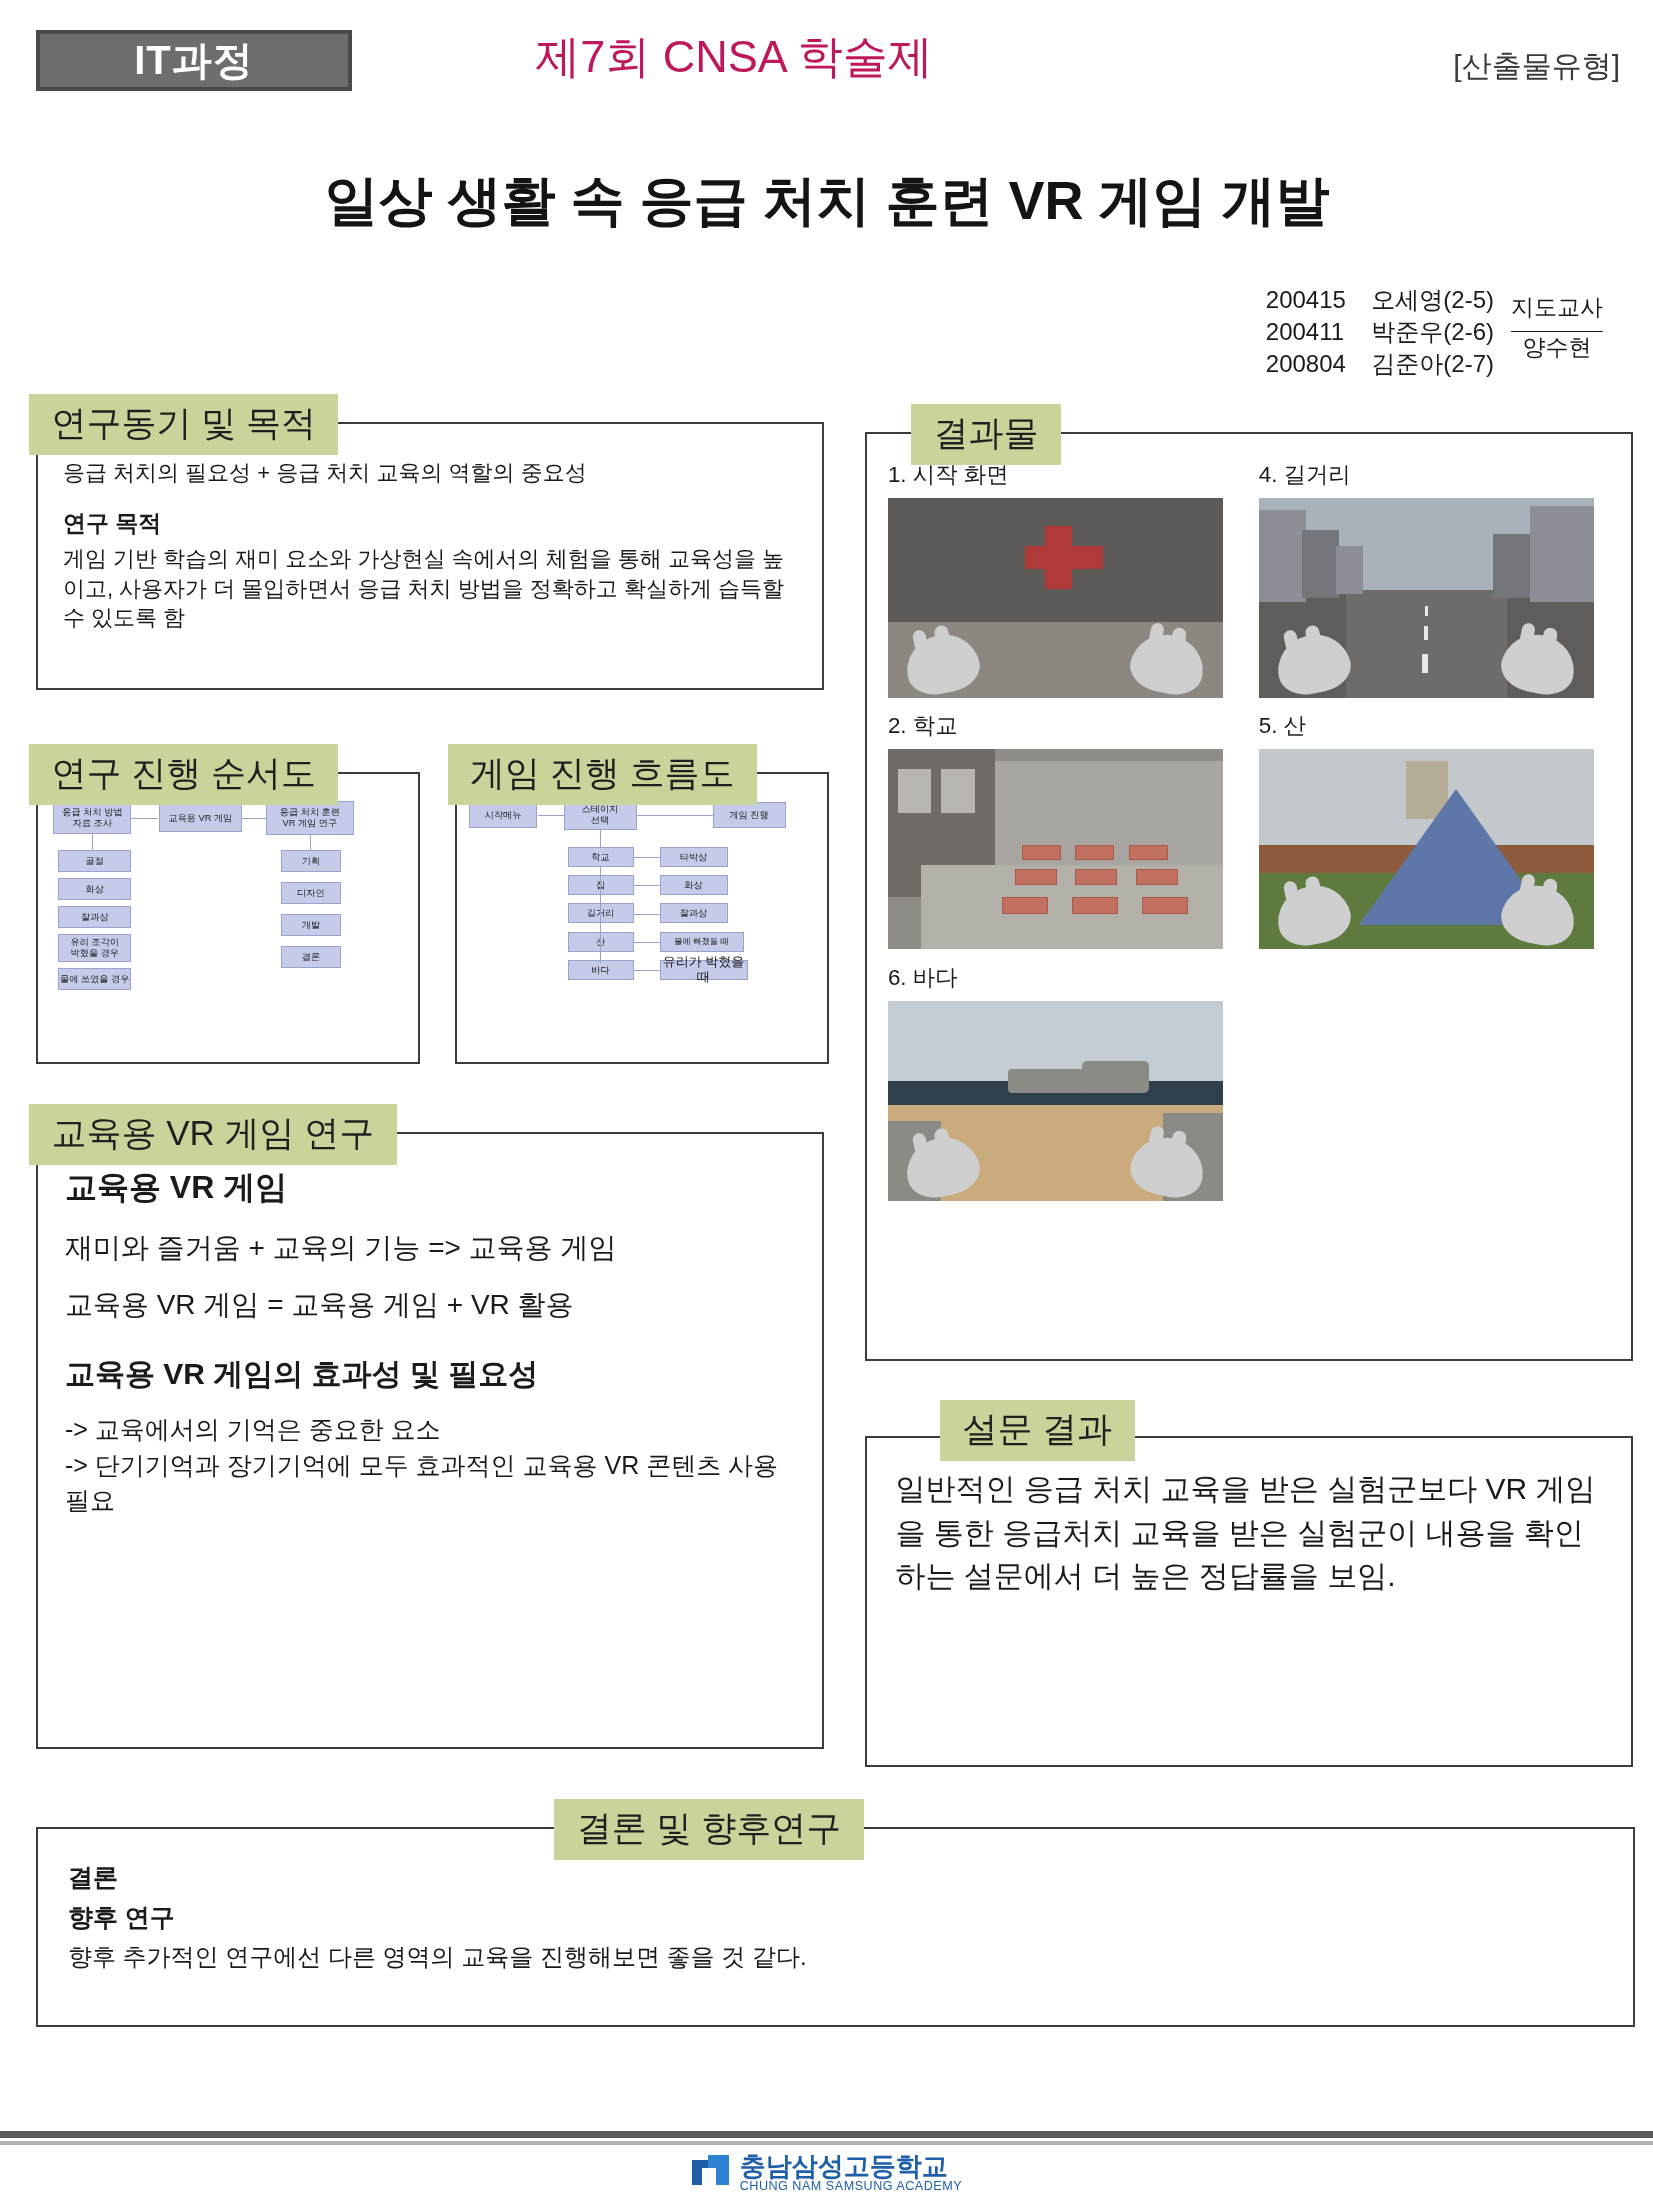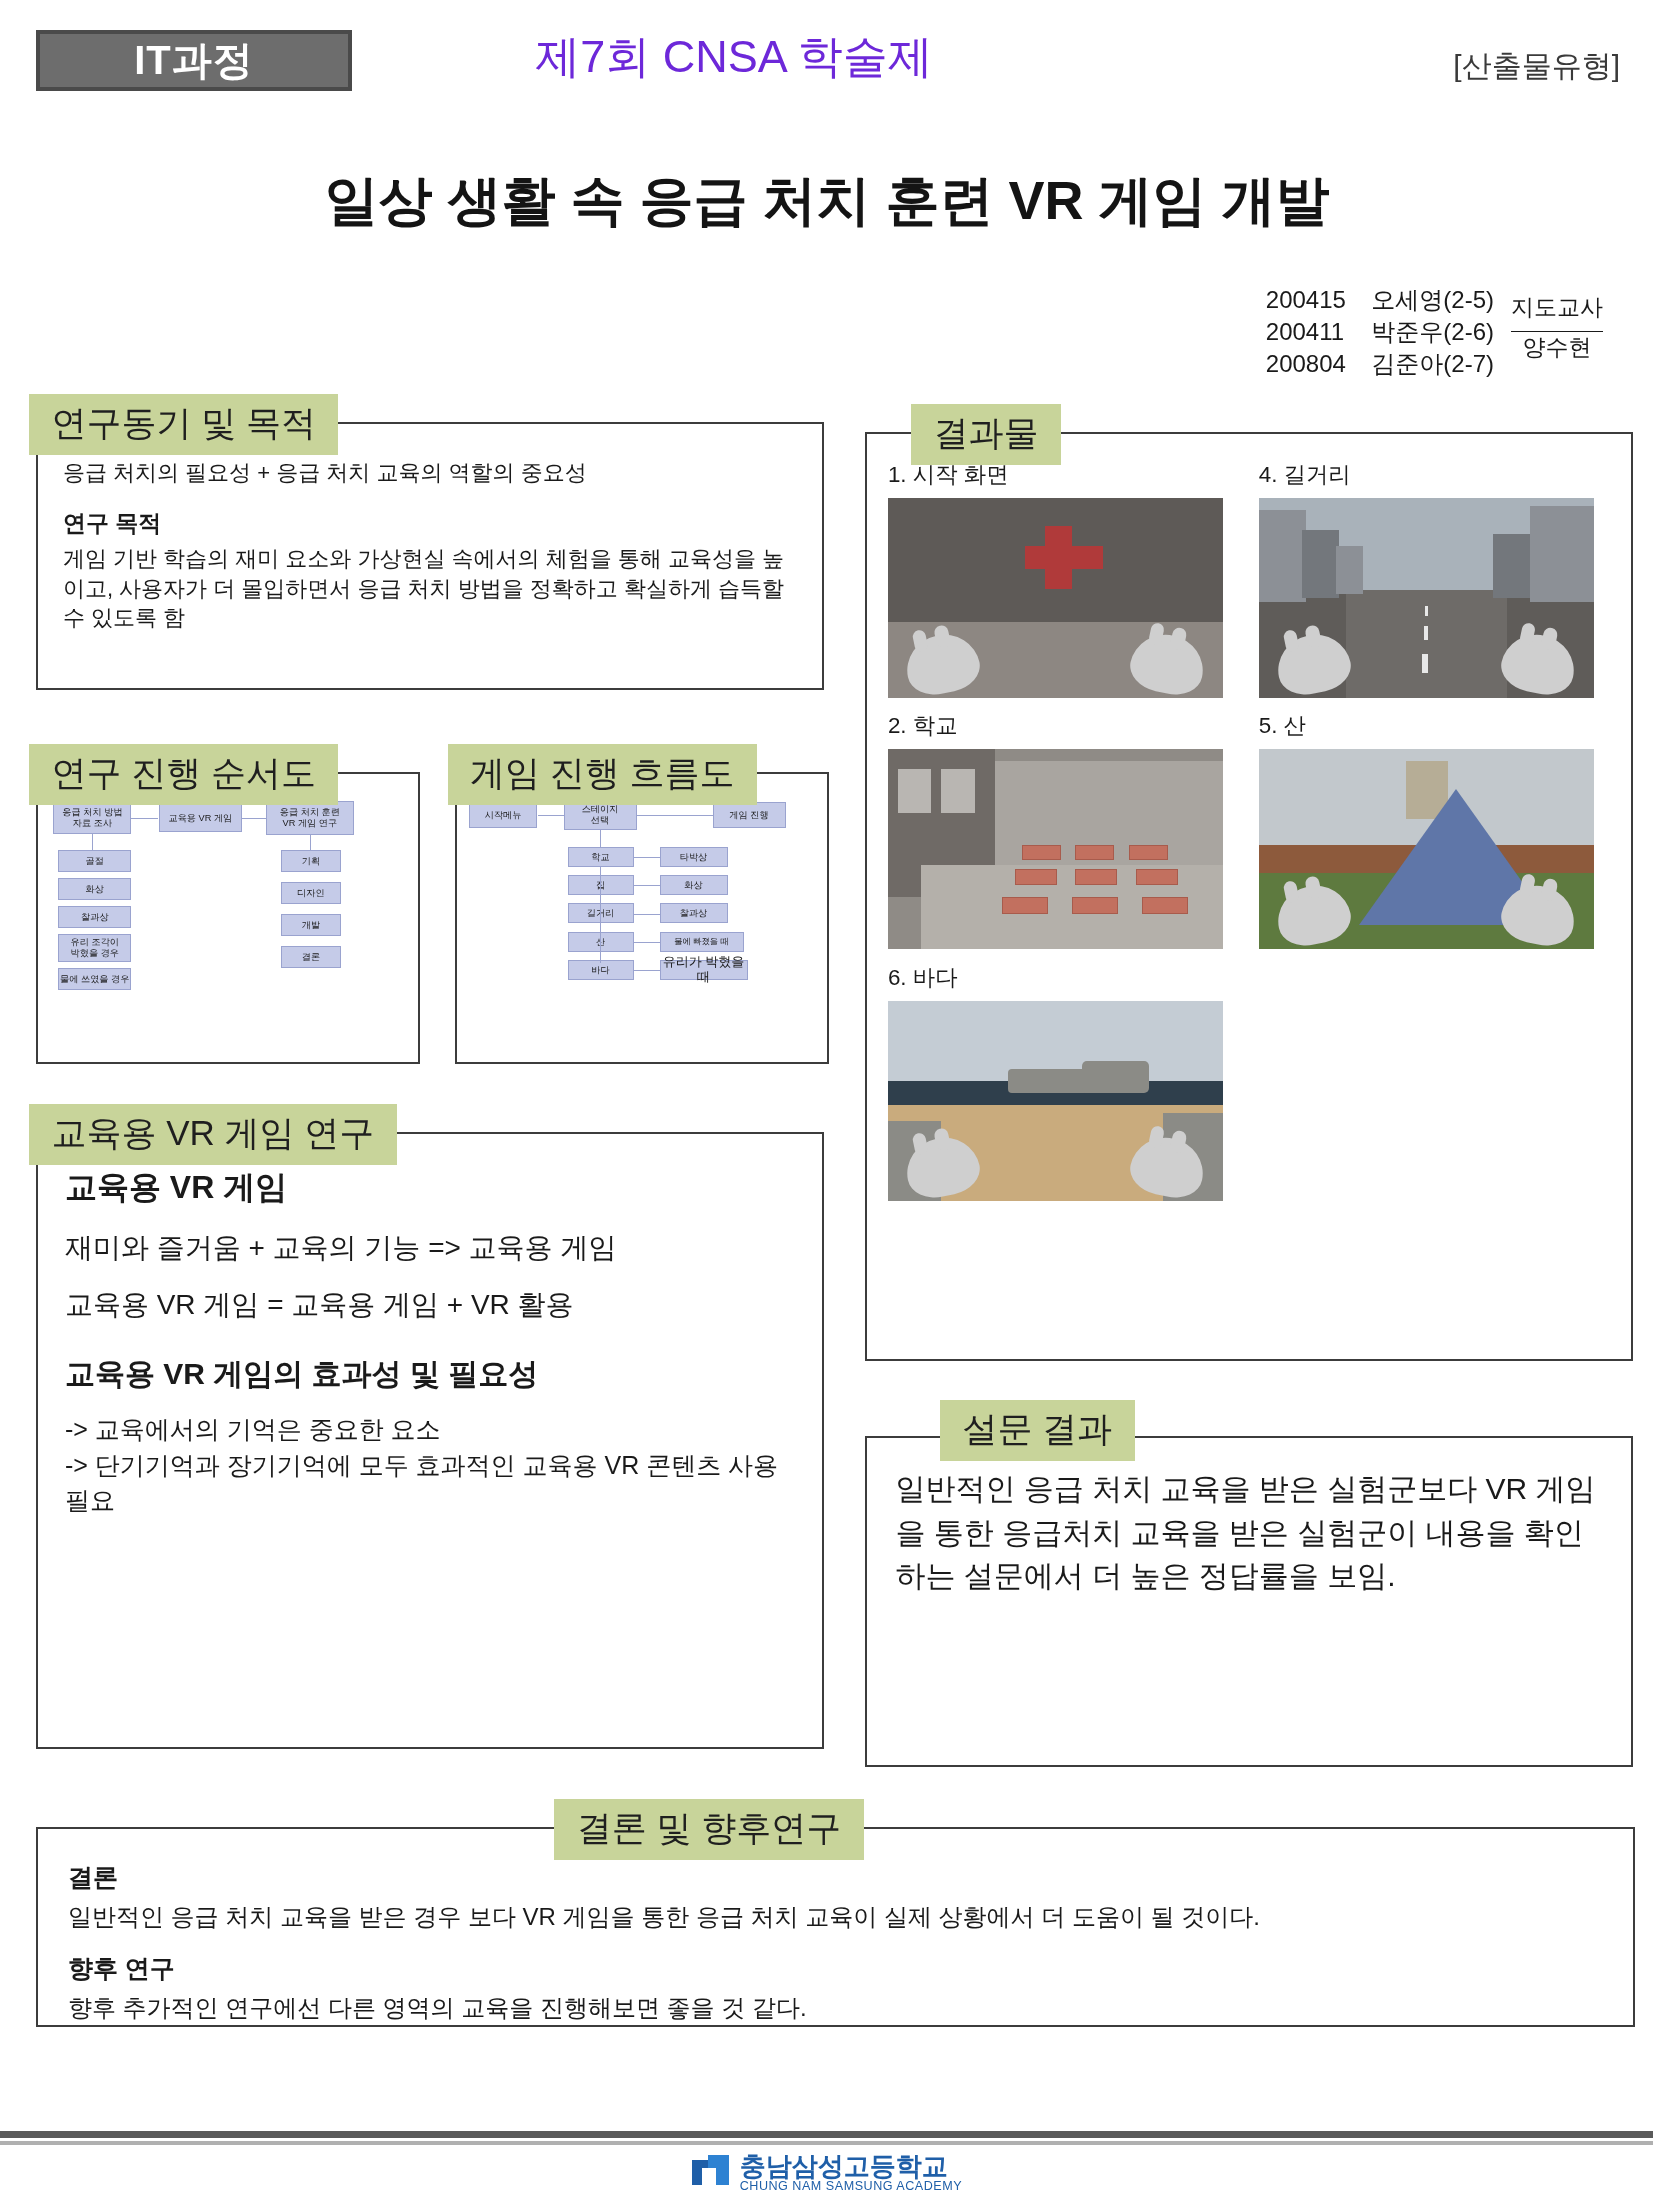--- a/index.html
+++ b/index.html
@@ -21,21 +21,21 @@
   .course-badge {
     position:absolute; left:36px; top:30px; width:316px; height:61px;
     background:#6d6d6d; border:4.9px solid #4a4a4a;
     display:flex; align-items:center; justify-content:center;
   }
   .course-badge span {
     color:#ffffff; font-size:40px; font-weight:bold; letter-spacing:1px;
   }
   .fest-title {
     position:absolute; left:0; top:27px; width:1468px; text-align:center;
-    font-size:45px; color:#6d28d9;
+    font-size:45px; color:#be185d;
   }
   .type-tag {
     position:absolute; right:34px; top:46px;
     font-size:30px; color:#3a3a3a;
   }
 
   
   .main-title {
     position:absolute; left:0; top:165px; width:1654px; text-align:center;
     font-size:54px; font-weight:bold; color:#141414;
@@ -414,21 +414,20 @@
   <div class="sec-tab">설문 결과</div>
   <div class="sec-box">
     <div class="survey-text">일반적인 응급 처치 교육을 받은 실험군보다 VR 게임을 통한 응급처치 교육을 받은 실험군이 내용을 확인하는 설문에서 더 높은 정답률을 보임.</div>
   </div>
 </div>
 
 <div class="sec" id="conc">
   <div class="sec-tab">결론 및 향후연구</div>
   <div class="sec-box">
     <div class="c-h">결론</div>
-    <div class="c-p">일반적인 응급 처치 교육을 받은 경우 보다 VR 게임을 통한 응급 처치 교육이 실제 상황에서 더 도움이 될 것이다.</div>
     <div class="c-h">향후 연구</div>
     <div class="c-p">향후 추가적인 연구에선 다른 영역의 교육을 진행해보면 좋을 것 같다.</div>
   </div>
 </div>
 
 <div class="footer-bars">
   <div class="bar1"></div>
   <div class="bar2"></div>
 </div>
 <div class="school">

